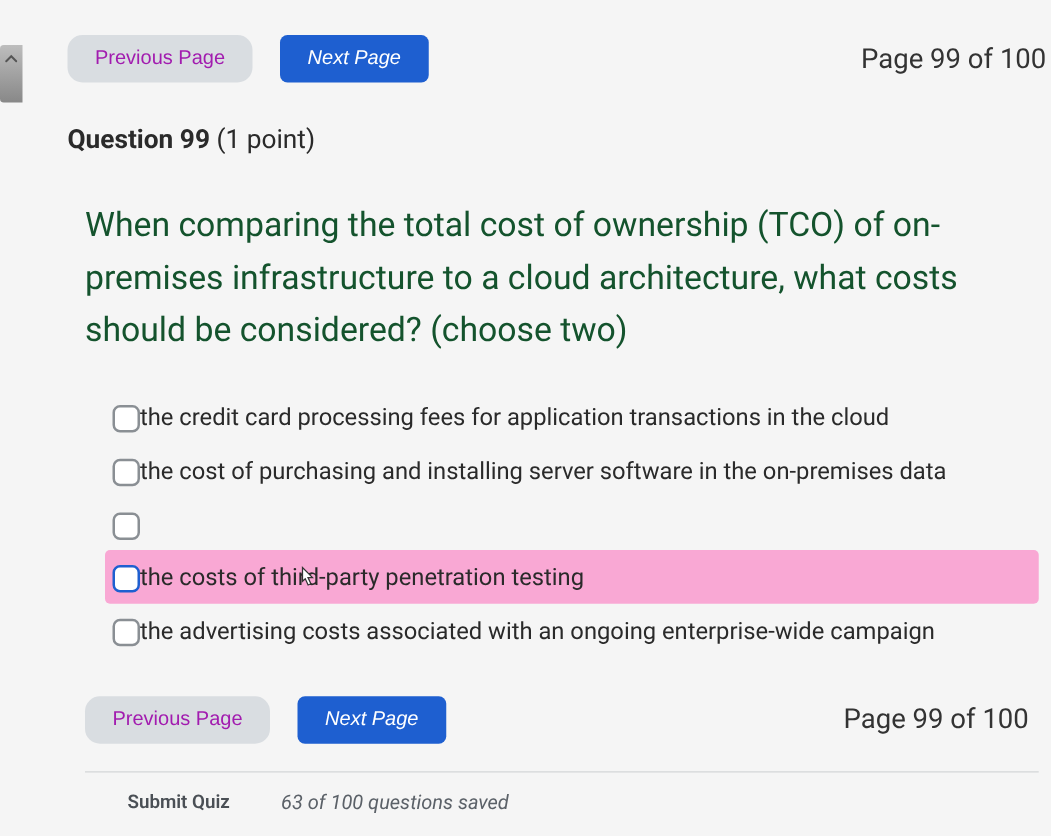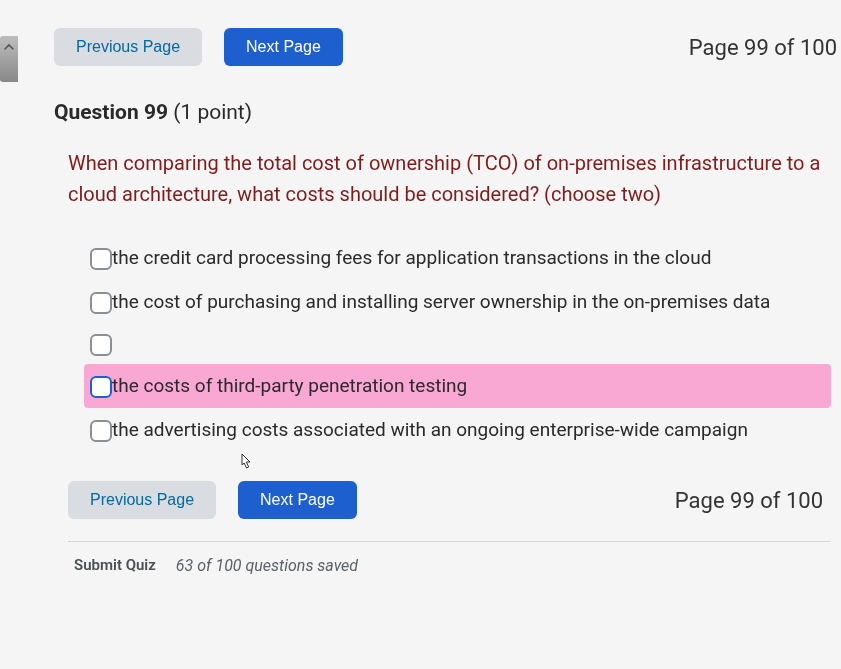--- a/index.html
+++ b/index.html
@@ -39,44 +39,46 @@
   .btn {
     font-size: 16px;
     padding: 10px 22px;
     border-radius: 6px;
     border: none;
     cursor: pointer;
     font-weight: 500;
   }
   .btn-prev {
     background: #d9dde1;
-    color: #0369a1;
+    color: #a21caf;
+    border-radius: 12px;
   }
   .btn-next {
     background: #1e5fd0;
     color: #fff;
+    font-style: italic;
   }
   .page-indicator {
     margin-left: auto;
     margin-right: 0;
     font-size: 22px;
     color: #333;
     padding-right: 4px;
     white-space: nowrap;
   }
   .question-header {
     font-size: 21px;
-    margin-bottom: 24px;
+    margin-bottom: 36px;
   }
   .question-header .qnum { font-weight: 700; }
   .question-header .qpts { font-weight: 400; }
   .question-text {
-    font-size: 20px;
+    font-size: 27px;
     line-height: 1.55;
-    color: #7f1d1d;
+    color: #14532d;
     margin: 0 10px 26px 14px;
   }
   .options {
     margin-left: 30px;
     margin-right: 10px;
   }
   .option {
     display: flex;
     align-items: center;
     padding: 8px 6px;
@@ -108,22 +110,22 @@
     gap: 22px;
     margin: 30px 0 20px 14px;
   }
   hr.sep {
     border: none;
     border-top: 1px solid #d4d6d8;
     margin: 22px 10px 14px 14px;
   }
   .footer-row {
     display: flex;
-    gap: 20px;
-    margin-left: 20px;
+    gap: 41px;
+    margin-left: 48px;
     color: #5b6168;
     font-size: 16px;
     font-style: italic;
   }
   .footer-row .submit-stub {
     font-style: normal;
     font-weight: 600;
     color: #4a4f55;
     font-size: 15px;
   }
@@ -158,21 +160,21 @@
 
   <p class="question-text">When comparing the total cost of ownership (TCO) of on-premises infrastructure to a cloud architecture, what costs should be considered? (choose two)</p>
 
   <div class="options" id="options-container">
       <div class="option">
         <div class="checkbox"></div>
         <div class="option-label">the credit card processing fees for application transactions in the cloud</div>
       </div>
       <div class="option">
         <div class="checkbox"></div>
-        <div class="option-label">the cost of purchasing and installing server ownership in the on-premises data</div>
+        <div class="option-label">the cost of purchasing and installing server software in the on-premises data</div>
       </div>
       <div class="option">
         <div class="checkbox"></div>
       </div>
       <div class="option hovered">
         <div class="checkbox"></div>
         <div class="option-label">the costs of third-party penetration testing</div>
       </div>
       <div class="option">
         <div class="checkbox"></div>

